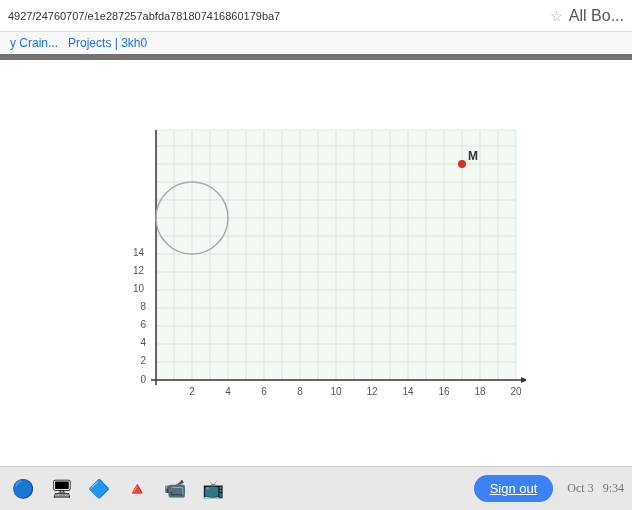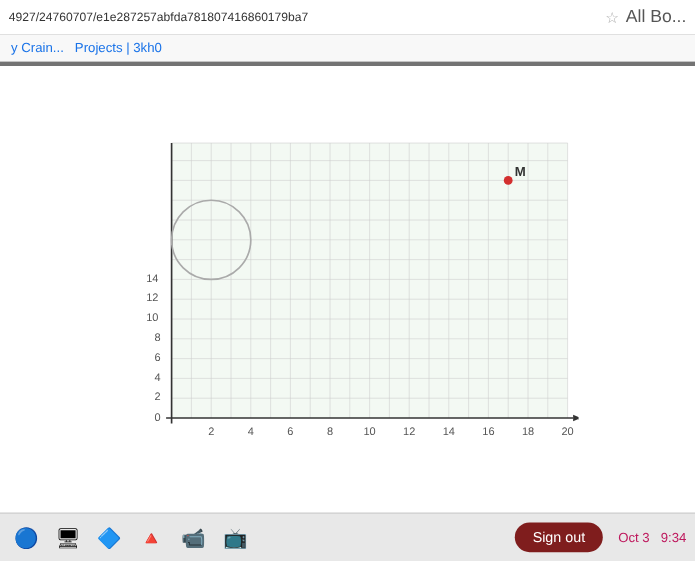--- a/index.html
+++ b/index.html
@@ -36,24 +36,24 @@
     #all-bookmarks {
       font-size: 16px;
       color: #555;
       cursor: pointer;
       white-space: nowrap;
     }
 
     
     #nav-bar {
       display: flex;
-      align-items: flex-start;
+      align-items: flex-end;
       padding: 4px 10px;
       background: #f8f8f8;
-      border-bottom: 4px solid #737373;
+      border-bottom: 6px solid #737373;
       height: 28px;
       gap: 8px;
     }
     #breadcrumb {
       font-size: 12px;
       color: #555;
     }
     #breadcrumb span { color: #1a73e8; cursor: pointer; }
 
     
@@ -149,34 +149,36 @@
     .taskbar-icon.chrome { background: transparent; }
     .taskbar-icon.finder { background: transparent; }
     .taskbar-icon.vscode { background: transparent; }
     .taskbar-icon.drive { background: transparent; }
     .taskbar-icon.meet { background: transparent; }
     .taskbar-icon.cast { background: transparent; }
 
     #taskbar-spacer { flex: 1; }
 
     #sign-out-btn {
-      background: #7f1d1d;
+      background: #3b82f6;
       color: #fff;
       border: none;
       border-radius: 16px;
       padding: 6px 16px;
       font-size: 13px;
       cursor: pointer;
       font-weight: normal;
+      text-decoration: underline;
     }
 
     #taskbar-date {
       font-size: 12px;
-      color: #be185d;
+      color: #737373;
       margin-left: 8px;
+      font-family: Liberation Serif, serif;
     }
 
     
     .axis-label {
       font-size: 10px;
       fill: #555;
     }
   </style>
 </head>
 <body>

